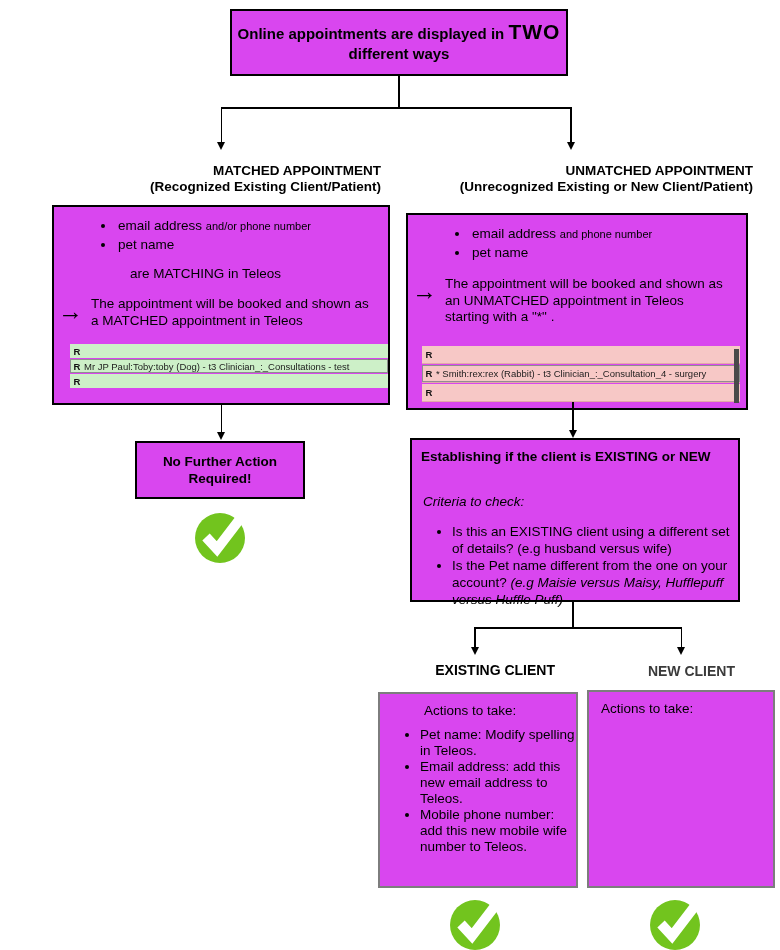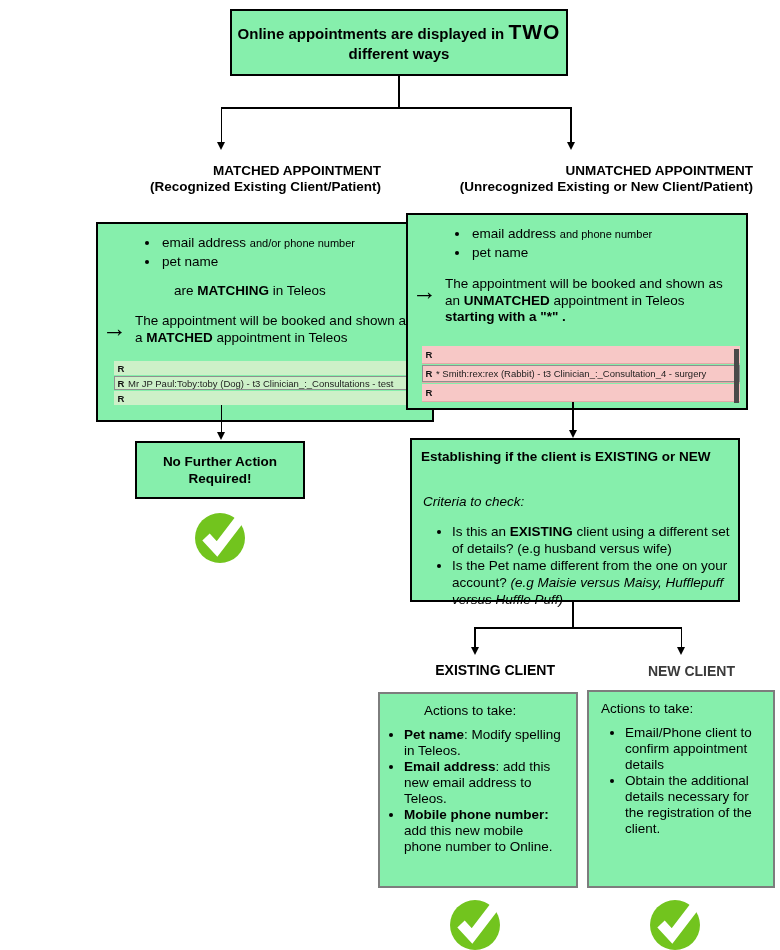--- a/index.html
+++ b/index.html
@@ -8,21 +8,21 @@
     font-family:"Liberation Sans", sans-serif; color:#000;
     overflow:hidden; font-size:13.5px;
   }
   .line { position:absolute; background:#000; }
   .arrowhead {
     position:absolute; width:0; height:0;
     border-left:4.5px solid transparent; border-right:4.5px solid transparent;
     border-top:8px solid #000;
   }
   .box {
-    position:absolute; border:2px solid #000; background:#86efac;
+    position:absolute; border:2px solid #000; background:#d946ef;
     box-sizing:border-box;
   }
   .graybox { border:2px solid #7d7d7d; }
 
   
   .title-box {
     left:230px; top:9px; width:338px; height:67px;
     display:flex; align-items:center; justify-content:center;
     text-align:center; font-weight:bold; font-size:15px; line-height:20px;
   }
@@ -35,21 +35,21 @@
   }
 
   
   ul.dots { margin:10px 0 0 0; padding-left:62px; line-height:17.5px; }
   ul.dots li { padding-left:2px; }
   .sm { font-size:11px; }
   .are-line { margin:13px 0 0 76px; }
   .booked { display:flex; margin:15px 0 0 4px; }
   .booked .arr { font-size:25px; line-height:22px; font-weight:400; padding-top:4px; }
   .booked .txt { margin-left:8px; line-height:16.5px; }
-  b, .b { font-weight:bold; }
+  b, .b { font-weight:normal; }
   .it { font-style:italic; }
 
   
   .rows { position:absolute; }
   .rowstrip {
     display:flex; align-items:center; white-space:nowrap; overflow:hidden;
     font-size:9.5px; color:#1c1c1c; margin-bottom:1px;
   }
   .rowstrip .rlabel { flex:0 0 14px; text-align:center; font-weight:bold; color:#111; }
   .green-rows { left:16px; right:0px; bottom:14px; }
@@ -72,21 +72,21 @@
   .estab { left:410px; top:438px; width:330px; height:164px; }
   .estab-title { margin:9px 0 0 9px; font-weight:bold; }
   .estab-sub { margin:30px 0 0 11px;font-style:italic; }
   .estab ul { margin:14px 0 0 0; padding-left:40px; line-height:17px; width:278px; }
 
   
   .exist-box { left:378px; top:692px; width:200px; height:196px; }
   .new-box   { left:587px; top:690px; width:188px; height:198px; }
   .actions-intro-exist { margin:9px 0 0 44px; }
   .actions-intro-new   { margin:9px 0 0 12px; }
-  .exist-box ul { margin:9px 0 0 0; padding-left:24px; line-height:16px; width:160px; }
+  .exist-box ul { margin:9px 0 0 0; padding-left:40px; line-height:16px; width:160px; }
   .new-box ul   { margin:9px 0 0 0; padding-left:36px; line-height:16px; width:140px; }
 
   .check-icon { position:absolute; }
 </style>
 </head>
 <body>
 
 <div class="box title-box">
   <div>
     <span>Online appointments are displayed in </span><span class="title-big">TWO</span><br>
@@ -103,21 +103,21 @@
 
 <div class="col-header" style="left:61px;top:163px;width:320px;">
   <span>MATCHED APPOINTMENT</span><br>
   <span>(Recognized Existing Client/Patient)</span>
 </div>
 <div class="col-header" style="left:403px;top:163px;width:350px;">
   <span>UNMATCHED APPOINTMENT</span><br>
   <span>(Unrecognized Existing or New  Client/Patient)</span>
 </div>
 
-<div class="box" style="left:52px;top:222px;width:338px;height:200px;margin-left:44px;">
+<div class="box" style="left:52px;top:205px;width:338px;height:200px;">
   <ul class="dots">
     <li><span>email address</span> <span class="sm">and/or phone number</span></li>
     <li><span>pet name</span></li>
   </ul>
   <div class="are-line">
     <span>are </span><b>MATCHING</b><span> in Teleos</span>
   </div>
   <div class="booked">
     <span class="arr">→</span>
     <div class="txt">
@@ -214,30 +214,26 @@
 </div>
 <div class="col-header" style="left:575px;top:664px;width:160px;font-size:14px;color:#3a3a3a;">
   <span>NEW CLIENT</span>
 </div>
 
 <div class="box graybox exist-box">
   <div class="actions-intro-exist">Actions to take:</div>
   <ul>
     <li><b>Pet name</b><span>: Modify spelling in Teleos.</span></li>
     <li><b>Email address</b><span>: add this new email address to Teleos.</span></li>
-    <li><b>Mobile phone number:</b><span> add this new mobile phone number to Online.</span></li>
+    <li><b>Mobile phone number:</b><span> add this new mobile wife number to Teleos.</span></li>
   </ul>
 </div>
 
 <div class="box graybox new-box">
   <div class="actions-intro-new">Actions to take:</div>
-  <ul>
-    <li><span>Email/Phone client to confirm appointment details</span></li>
-    <li><span>Obtain the additional details necessary for the registration of the client.</span></li>
-  </ul>
 </div>
 
 <svg class="check-icon" style="left:448px;top:895px;" width="62" height="56" viewBox="0 0 62 56">
   <circle cx="27" cy="30" r="25" fill="#72c41e"></circle>
   <polyline points="13,29 24,41 50,7" fill="none" stroke="#ffffff" stroke-width="10"></polyline>
 </svg>
 <svg class="check-icon" style="left:648px;top:895px;" width="62" height="56" viewBox="0 0 62 56">
   <circle cx="27" cy="30" r="25" fill="#72c41e"></circle>
   <polyline points="13,29 24,41 50,7" fill="none" stroke="#ffffff" stroke-width="10"></polyline>
 </svg>

